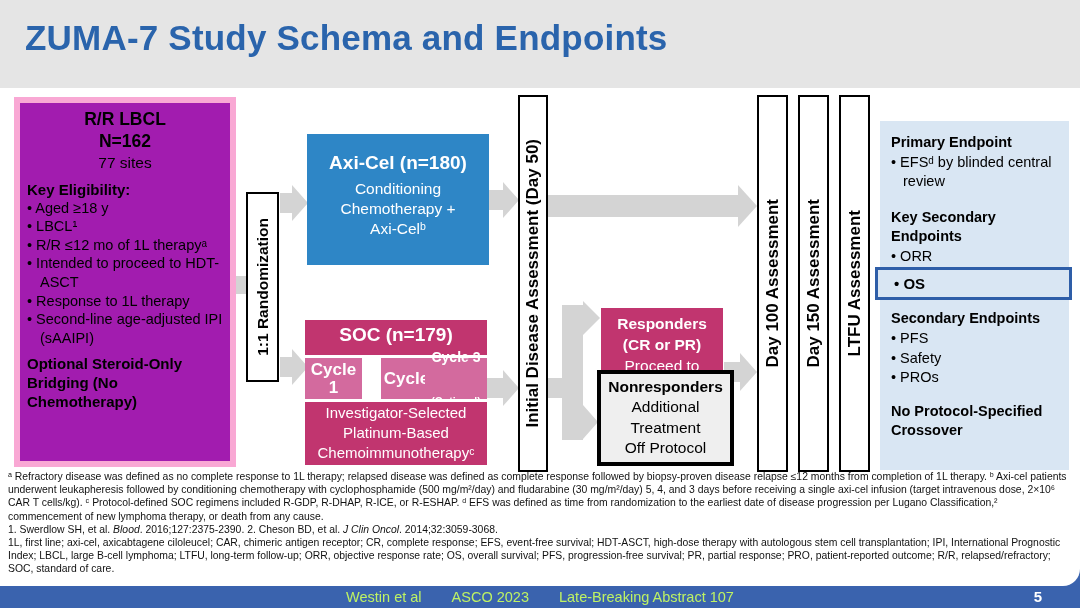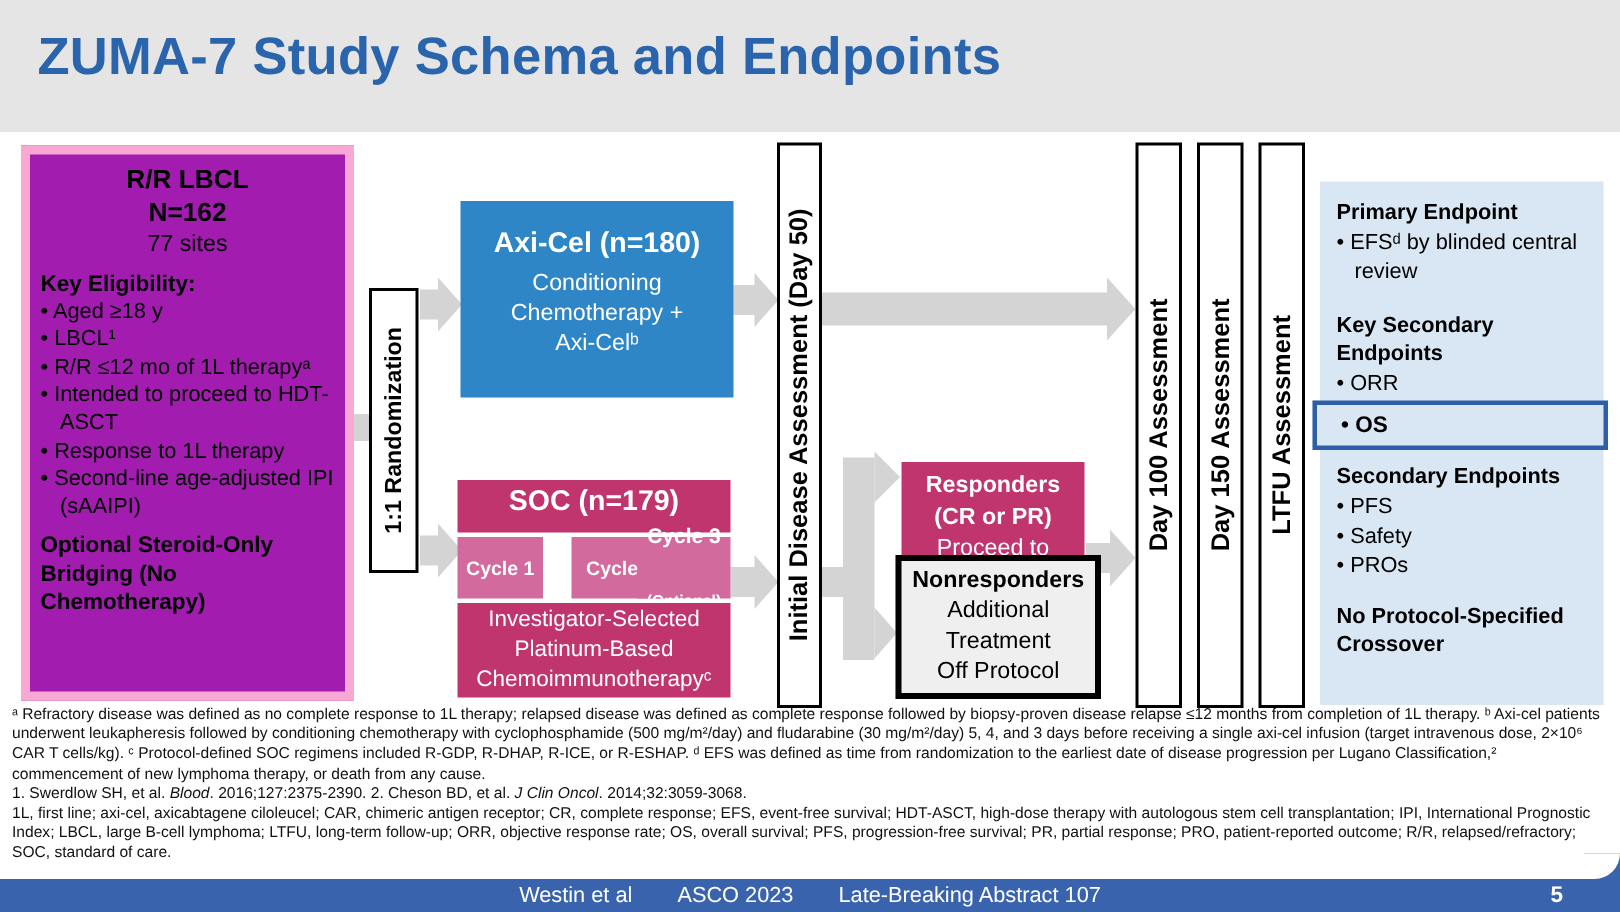--- a/index.html
+++ b/index.html
@@ -35,21 +35,21 @@
   .rand span { font-size:15.5px; }
   .ida { left:518px; top:95px; width:30px; height:377px; }
   .ida span { font-size:17px; }
   .dayb span { font-size:17px; }
 
   
   .axicel { left:307px; top:134px; width:182px; height:131px; background:#2E86C6; color:#fff; text-align:center; padding-top:17px; font-size:15.5px; line-height:1.3; }
   .axicel .t { font-size:19px; font-weight:bold; margin-bottom:3px; }
 
   .soc-head { left:305px; top:320px; width:182px; height:35px; background:#C1356F; color:#fff; text-align:center; font-size:19px; font-weight:bold; padding-top:4px; }
-  .cyc { background:#D36A9E; color:#fff; text-align:center; font-weight:bold; display:flex; flex-direction:column; align-items:center; justify-content:center; position:absolute; top:358px; height:41px; font-size:13px; line-height:1.05; }
+  .cyc { background:#D36A9E; color:#fff; text-align:center; font-weight:bold; display:flex; flex-direction:column; align-items:center; justify-content:center; position:absolute; top:358px; height:41px; font-size:17px; line-height:1.05; }
   .cyc .opt { font-size:10.5px; font-weight:bold; }
   .soc-desc { left:305px; top:402px; width:182px; height:63px; background:#C1356F; color:#fff; text-align:center; font-size:15px; line-height:1.33; padding-top:1px; }
 
   .resp { left:601px; top:272px; width:122px; height:98px; background:#C1356F; color:#fff; text-align:center; font-size:15.5px; line-height:1.35; padding-top:6px;margin-top:36px; }
   .resp .b { font-weight:bold; }
   .nonresp { left:597px; top:370px; width:137px; height:96px; background:#EFEFEF; border:4px solid #000; color:#000; text-align:center; font-size:15.5px; line-height:1.32; padding-top:3px; }
   .nonresp .b { font-weight:bold; }
 
   
   .panel { left:880px; top:121px; width:189px; height:349px; background:#D9E6F3; padding:12px 11px; font-size:14.5px; line-height:1.35; }
@@ -62,21 +62,21 @@
   
   .abar { position:absolute; background:#D4D4D4; }
   .ahead { position:absolute; width:0; height:0; border-style:solid; border-color:transparent; border-right:none; }
 
   
   .fnotes { left:8px; top:470px; width:1066px; font-size:10.4px; line-height:13.2px; color:#111; }
   .fnotes p { margin-bottom:0; }
   .it { font-style:italic; }
 
   
-  .footer { left:0; top:586px; width:1080px; height:22px; background:#3A63AE; display:flex; align-items:center; justify-content:center; color:#ffffff; font-size:14.5px; }
+  .footer { left:0; top:586px; width:1080px; height:22px; background:#3A63AE; display:flex; align-items:center; justify-content:center; color:#bef264; font-size:14.5px; }
   .footer span { margin:0 15px; }
   .pagenum { right:38px; top:588px; color:#fff; font-size:15px; font-weight:bold; }
   .corner-notch { right:0; top:569px; width:24px; height:17px; background:#3A63AE; }
   .corner-notch-inner { width:100%; height:100%; background:#fff; border-bottom-right-radius:17px; }
 </style>
 </head>
 <body>
 
 <div class="abs header">
   <div class="abs title">ZUMA-7 Study Schema and Endpoints</div>

